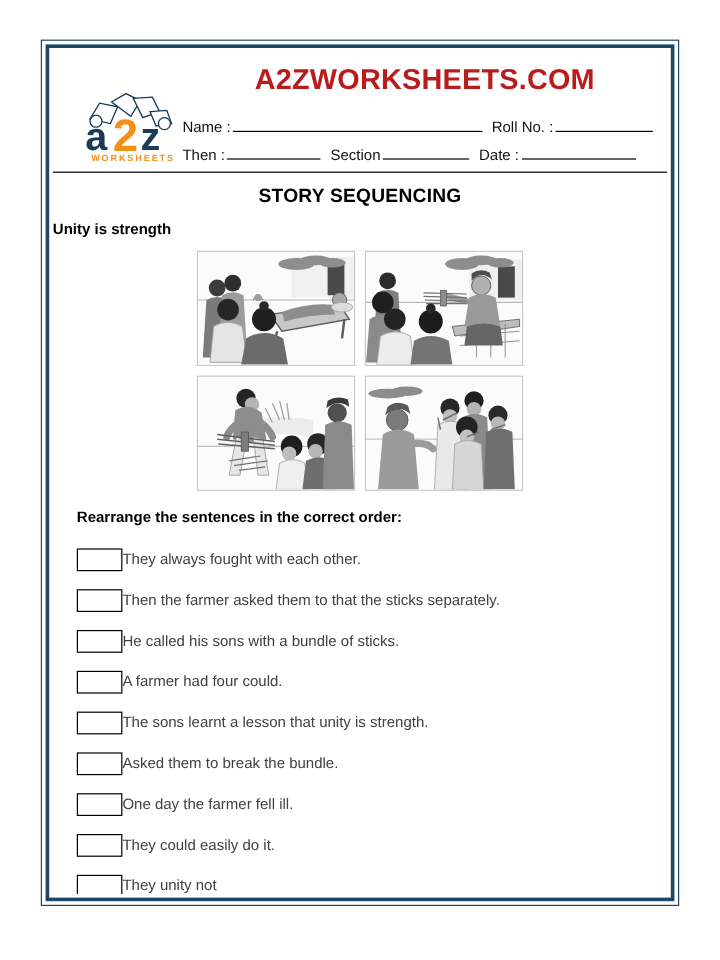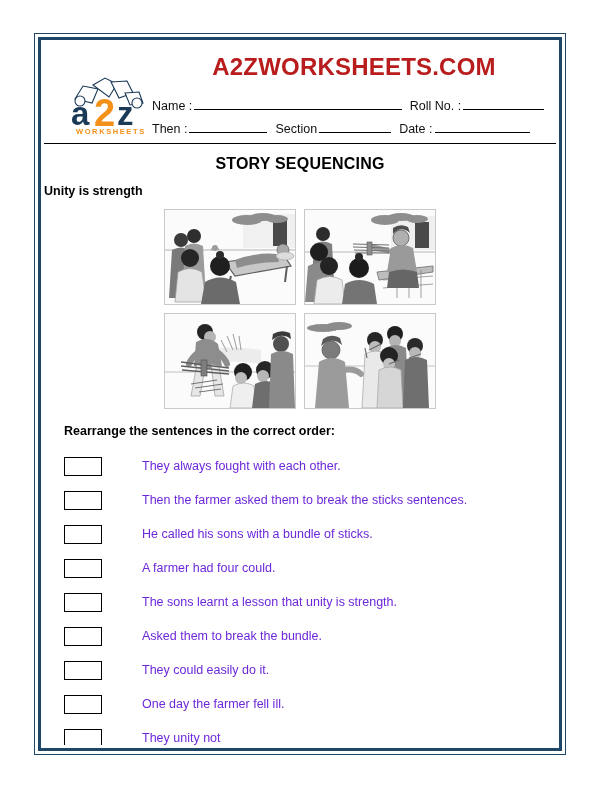--- a/index.html
+++ b/index.html
@@ -165,23 +165,22 @@
   }
   .answer-box {
     width: 38px;
     height: 19px;
     border: 1px solid #000000;
     box-sizing: border-box;
     background: #ffffff;
     flex: 0 0 auto;
   }
   .sentence-text {
-    margin-left: 40px;
     font-size: 12.5px;
-    color: #6d28d9;
+    color: #404040;
     white-space: nowrap;
   }
 </style>
 </head>
 <body>
 
 <div class="page-frame">
  <div class="page-frame-inner">
   <div class="sheet">
 
@@ -428,21 +427,21 @@
 
       <div class="sentence-list">
 
         <div class="sentence-row">
           <div class="answer-box"></div>
           <div class="sentence-text">They always fought with each other.</div>
         </div>
 
         <div class="sentence-row">
           <div class="answer-box"></div>
-          <div class="sentence-text">Then the farmer asked them to break the sticks sentences.</div>
+          <div class="sentence-text">Then the farmer asked them to that the sticks separately.</div>
         </div>
 
         <div class="sentence-row">
           <div class="answer-box"></div>
           <div class="sentence-text">He called his sons with a bundle of sticks.</div>
         </div>
 
         <div class="sentence-row">
           <div class="answer-box"></div>
           <div class="sentence-text">A farmer had four could.</div>
@@ -453,26 +452,26 @@
           <div class="sentence-text">The sons learnt a lesson that unity is strength.</div>
         </div>
 
         <div class="sentence-row">
           <div class="answer-box"></div>
           <div class="sentence-text">Asked them to break the bundle.</div>
         </div>
 
         <div class="sentence-row">
           <div class="answer-box"></div>
+          <div class="sentence-text">One day the farmer fell ill.</div>
+        </div>
+
+        <div class="sentence-row">
+          <div class="answer-box"></div>
           <div class="sentence-text">They could easily do it.</div>
-        </div>
-
-        <div class="sentence-row">
-          <div class="answer-box"></div>
-          <div class="sentence-text">One day the farmer fell ill.</div>
         </div>
 
         <div class="sentence-row">
           <div class="answer-box"></div>
           <div class="sentence-text">They unity not</div>
         </div>
 
       </div>
 
     </div>

